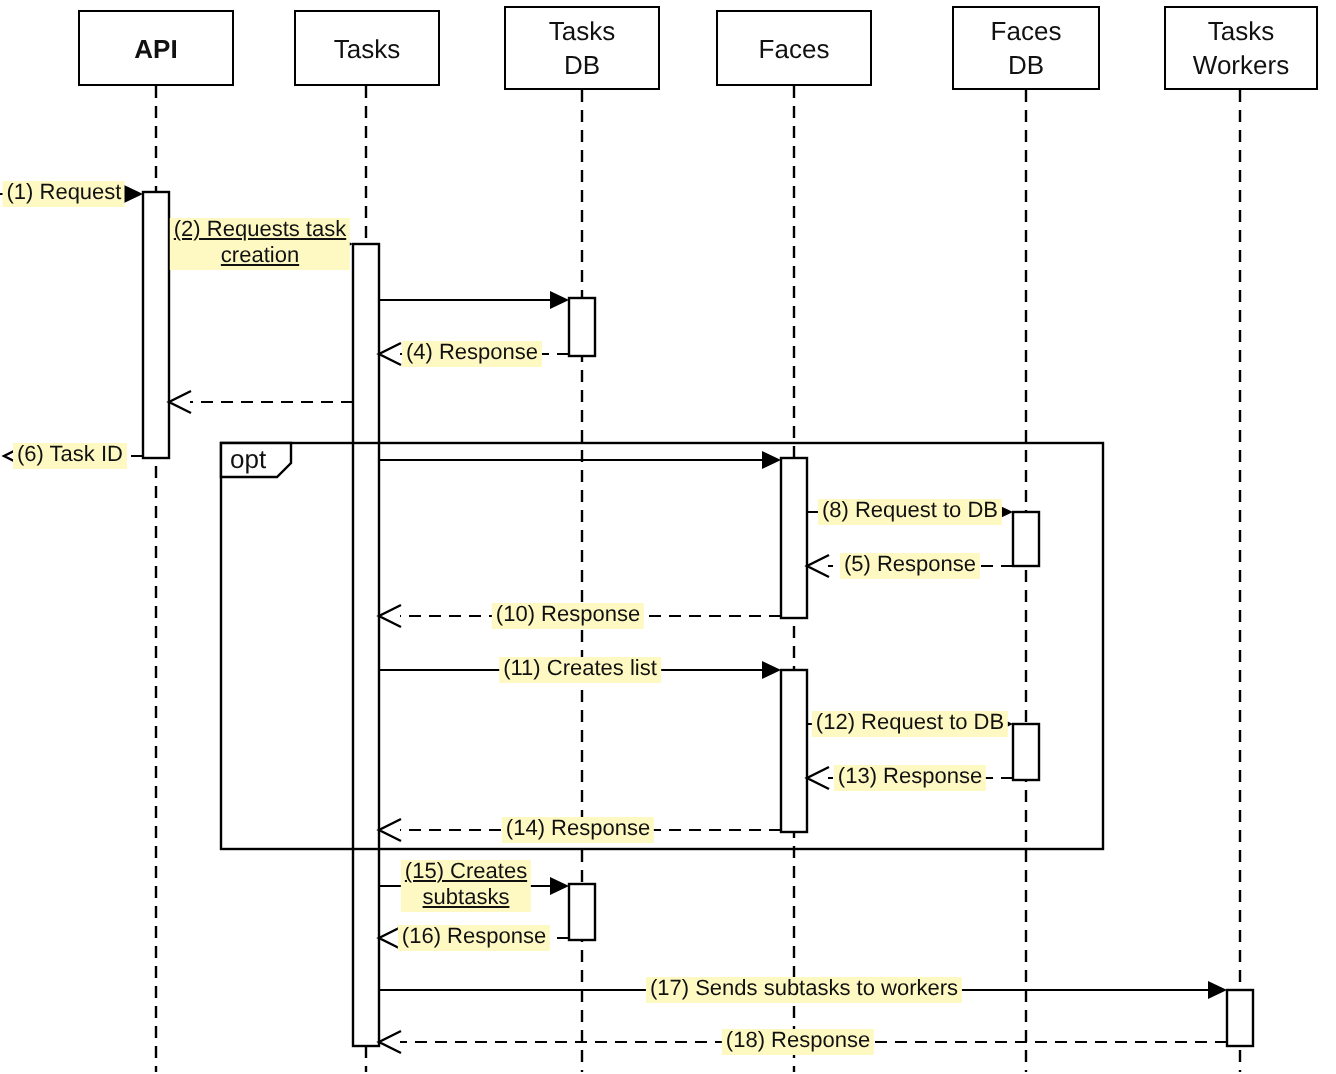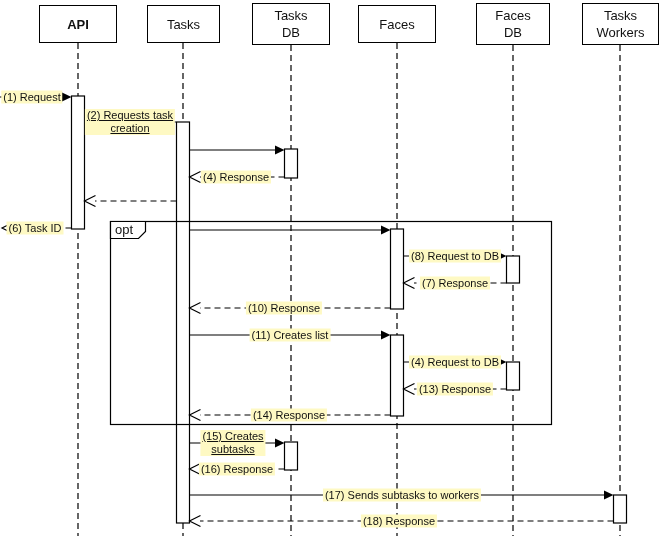--- a/index.html
+++ b/index.html
@@ -164,24 +164,24 @@
   <div class="opt-label">opt</div>
 
   <div class="msg-label" style="left:32px;top:97px">(1) Request</div>
   <div class="msg-label" style="left:130px;top:122px">
     <span>(2) Requests task</span>
     <span>creation</span>
   </div>
   <div class="msg-label" style="left:236px;top:177px">(4) Response</div>
   <div class="msg-label" style="left:35px;top:228px">(6) Task ID</div>
   <div class="msg-label" style="left:455px;top:256px">(8) Request to DB</div>
-  <div class="msg-label" style="left:455px;top:283px">(7) Response</div>
+  <div class="msg-label" style="left:455px;top:283px">(5) Response</div>
   <div class="msg-label" style="left:284px;top:308px">(10) Response</div>
   <div class="msg-label" style="left:290px;top:335px">(11) Creates list</div>
-  <div class="msg-label" style="left:455px;top:362px">(4) Request to DB</div>
+  <div class="msg-label" style="left:455px;top:362px">(12) Request to DB</div>
   <div class="msg-label" style="left:455px;top:389px">(13) Response</div>
   <div class="msg-label" style="left:289px;top:415px">(14) Response</div>
   <div class="msg-label" style="left:233px;top:443px">
     <span>(15) Creates</span>
     <span>subtasks</span>
   </div>
   <div class="msg-label" style="left:237px;top:469px">(16) Response</div>
   <div class="msg-label" style="left:402px;top:495px">(17) Sends subtasks to workers</div>
   <div class="msg-label" style="left:399px;top:521px">(18) Response</div>
 

